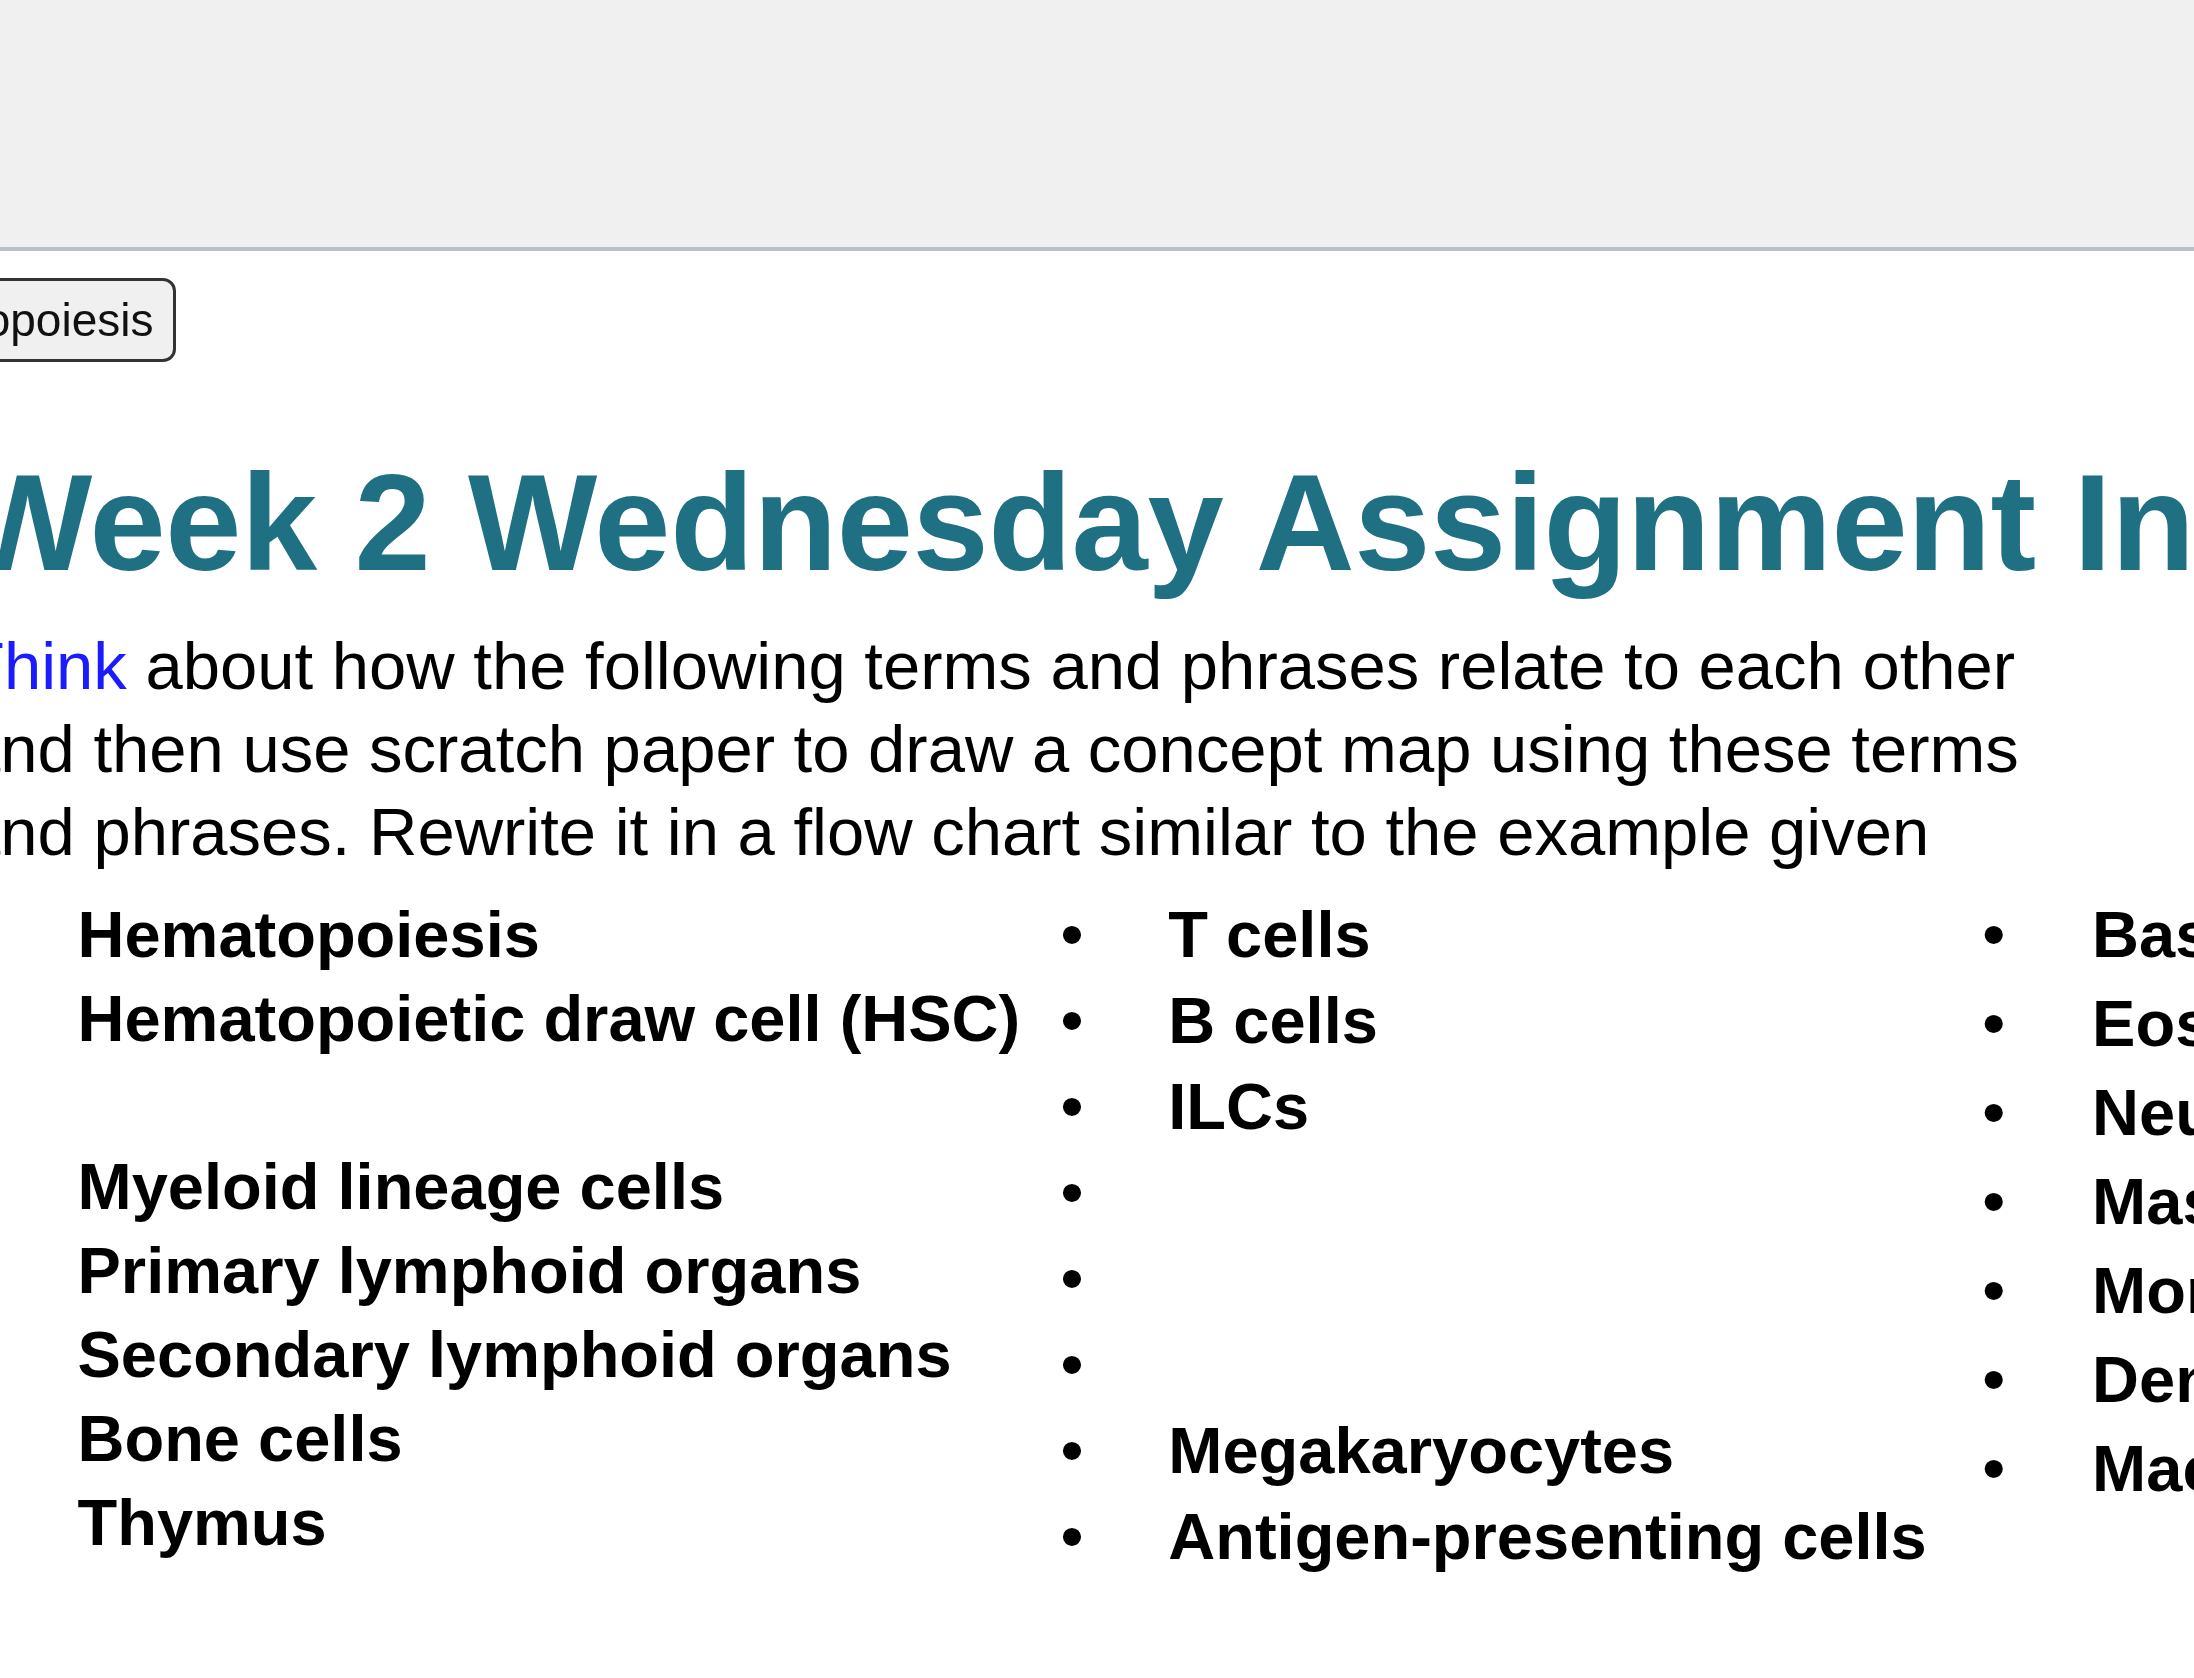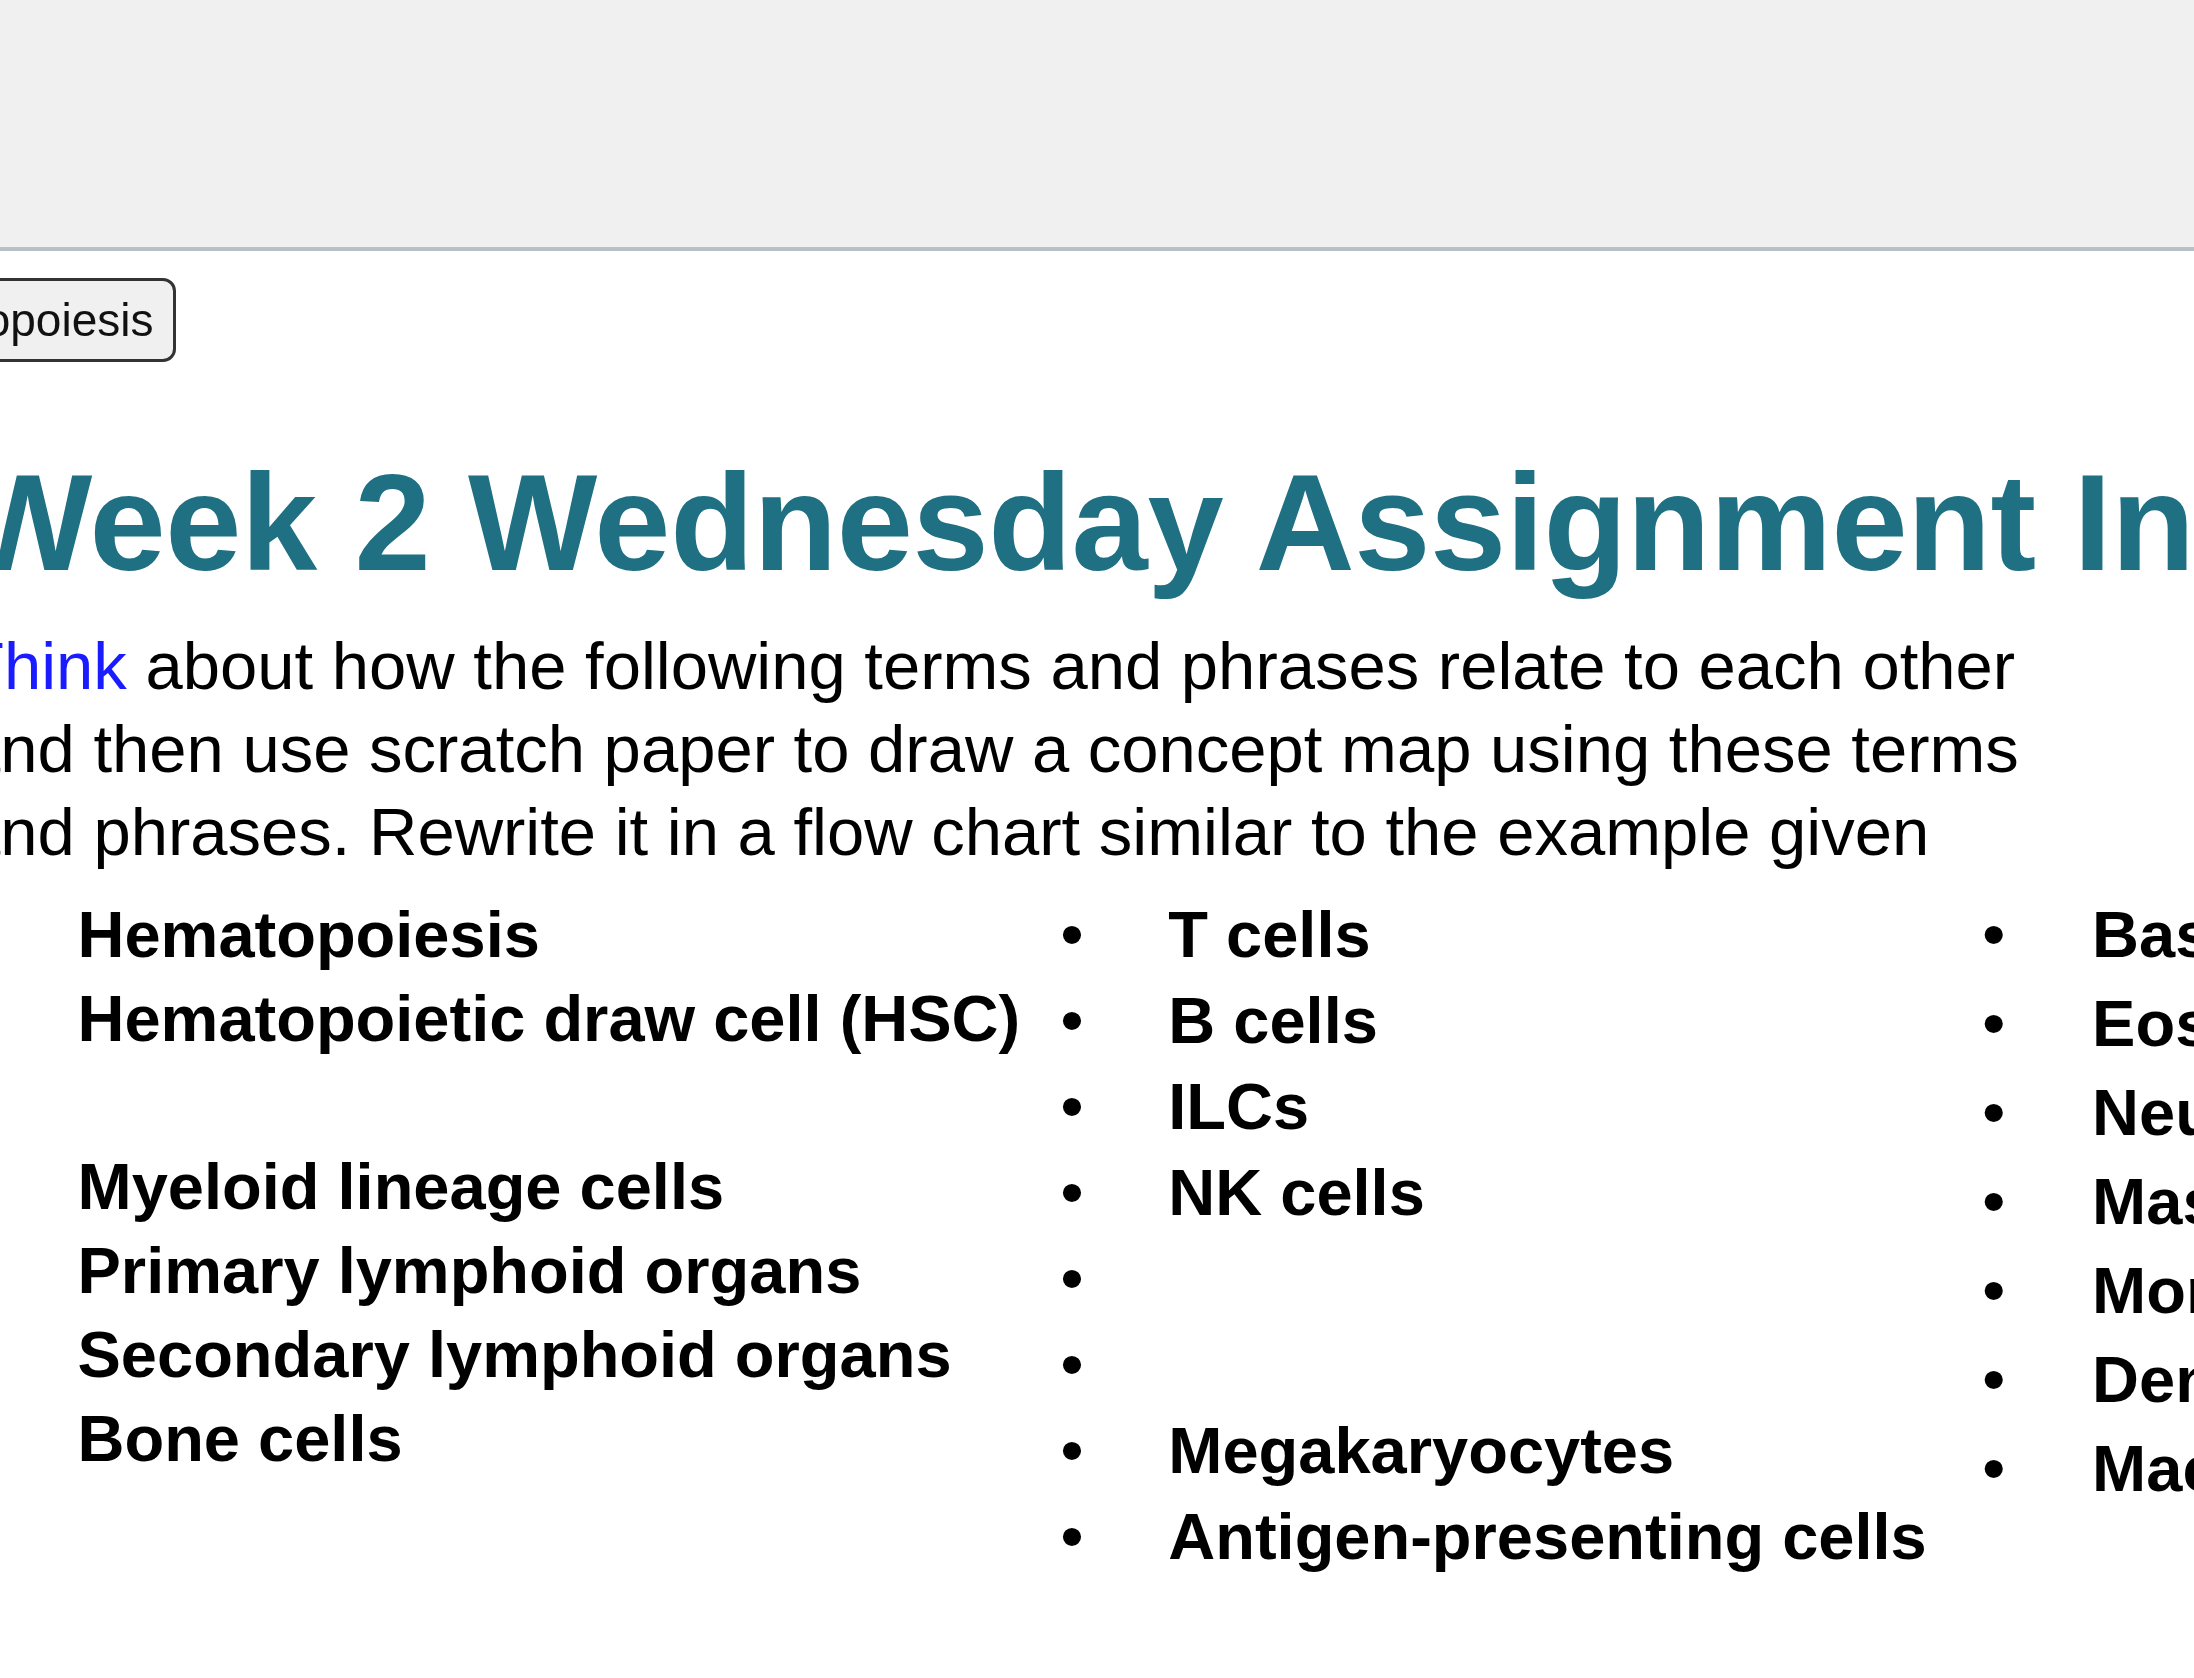--- a/index.html
+++ b/index.html
@@ -179,39 +179,39 @@
         <div class="term-item">
           <span class="term-bullet">•</span>
           <span class="term-label">Secondary lymphoid organs</span>
         </div>
         <div class="term-item">
           <span class="term-bullet">•</span>
           <span class="term-label">Bone cells</span>
         </div>
         <div class="term-item">
           <span class="term-bullet">•</span>
+          <span class="term-label">Thymus</span>
         </div>
       </div>
 
       <div class="term-column" id="term-column-2">
         <div class="term-item">
           <span class="term-bullet">•</span>
           <span class="term-label">T cells</span>
         </div>
         <div class="term-item">
           <span class="term-bullet">•</span>
           <span class="term-label">B cells</span>
         </div>
         <div class="term-item">
           <span class="term-bullet">•</span>
           <span class="term-label">ILCs</span>
         </div>
         <div class="term-item">
           <span class="term-bullet">•</span>
-          <span class="term-label">NK cells</span>
         </div>
         <div class="term-item">
           <span class="term-bullet">•</span>
         </div>
         <div class="term-item">
           <span class="term-bullet">•</span>
         </div>
         <div class="term-item">
           <span class="term-bullet">•</span>
           <span class="term-label">Megakaryocytes</span>

